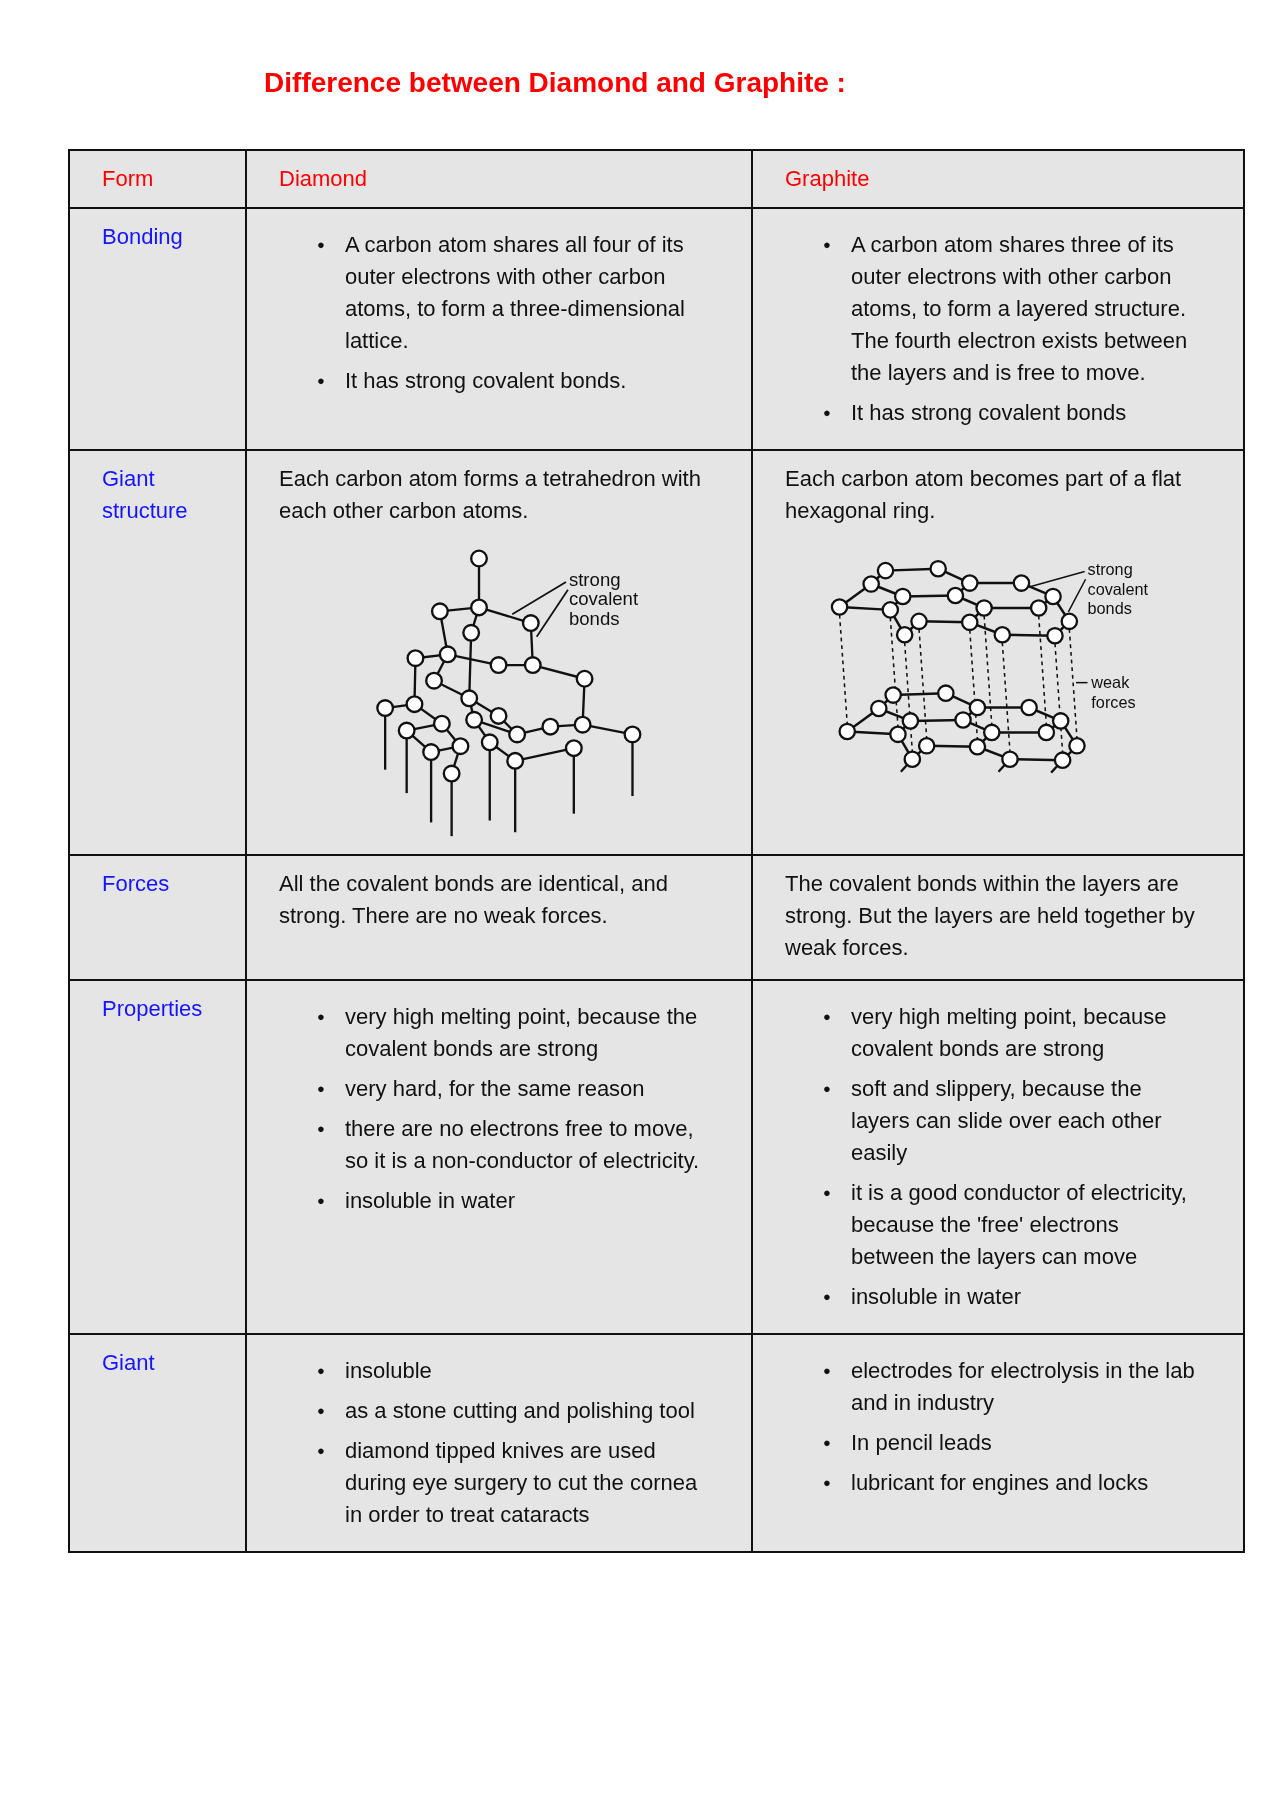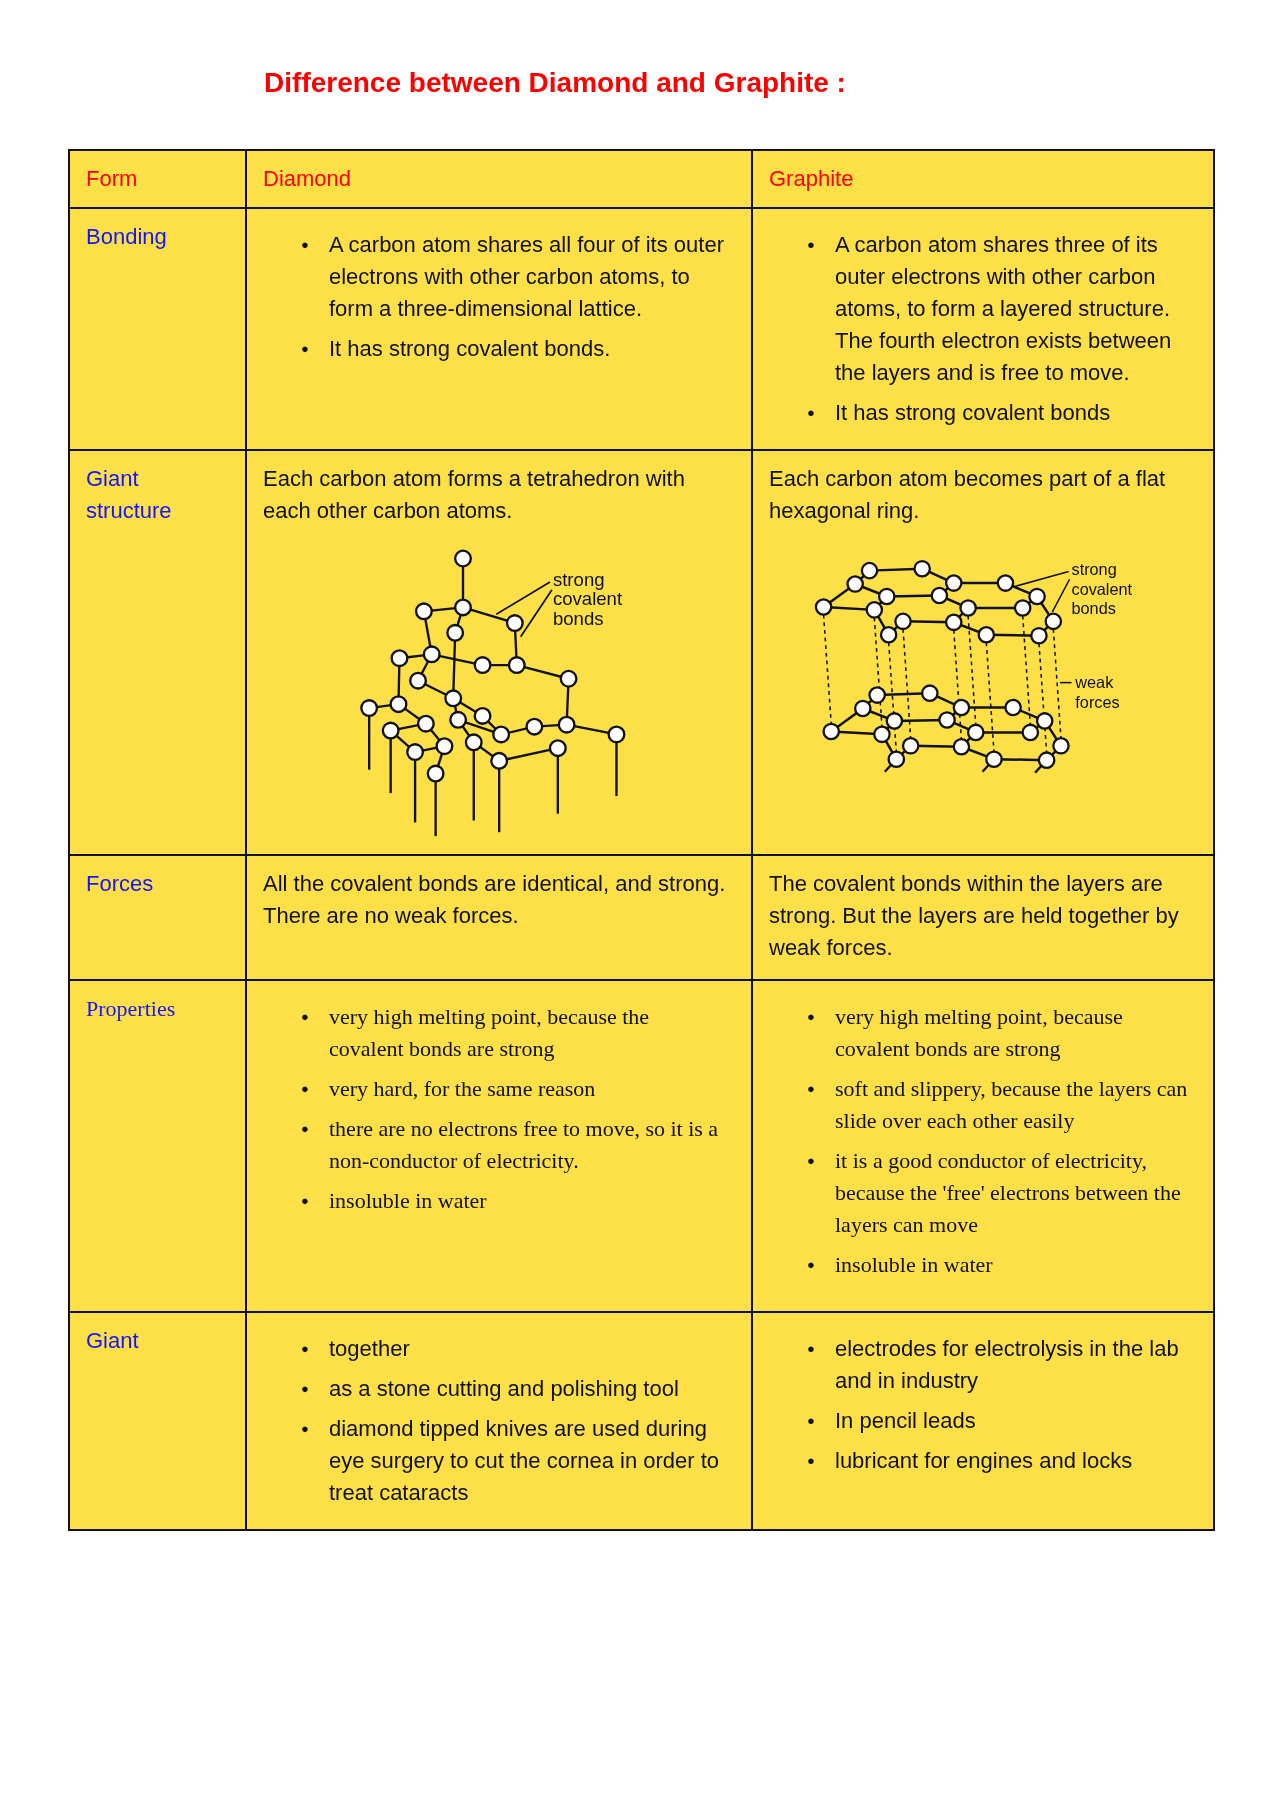--- a/index.html
+++ b/index.html
@@ -11,30 +11,30 @@
     position:absolute;top:67px;left:0;width:1110px;
     text-align:center;font-size:28px;font-weight:bold;color:#ff0000;
   }
   table.compare{
     position:absolute;left:68px;top:149px;
     border-collapse:collapse;table-layout:fixed;
   }
   table.compare td,table.compare th{
     border:2px solid #111;vertical-align:top;text-align:left;
     font-size:22px;line-height:32px;font-weight:normal;
-    padding:12px 16px;background:#fde047;overflow:hidden;
+    padding:12px 32px;background:#e5e5e5;overflow:hidden;
   }
   col.c-form{width:177px;}
   col.c-diamond{width:506px;}
   col.c-graphite{width:462px;}
   tr.r-header{height:58px;}
   tr.r-bonding{height:232px;}
   tr.r-giant{height:403px;}
   tr.r-forces{height:125px;}
-  tr.r-properties{height:332px;font-family:Liberation Serif, serif;}
+  tr.r-properties{height:332px;}
   tr.r-uses{height:178px;}
   th.hdr{
     text-align:center;vertical-align:middle;
     color:#ff0000;font-weight:bold;padding:6px;
   }
   td.rowlabel{color:#1414ff;padding-left:14px;padding-top:12px;}
   ul.blist{margin:0;padding:0 0 0 58px;list-style:none;}
   ul.blist li{position:relative;margin:8px;padding:0;}
   ul.blist li::before{
     content:"\25CF";position:absolute;left:-28px;top:0px;
@@ -296,21 +296,21 @@
             <li>it is a good conductor of electricity, because the 'free' electrons between the layers can move</li>
             <li>insoluble in water</li>
           </ul>
     </td>
   </tr>
 
   <tr class="r-uses">
     <td class="rowlabel">Giant</td>
     <td>
       <ul class="blist">
-            <li>together</li>
+            <li>insoluble</li>
             <li>as a stone cutting and polishing tool</li>
             <li>diamond tipped knives are used during eye surgery to cut the cornea in order to treat cataracts</li>
           </ul>
     </td>
     <td>
       <ul class="blist">
             <li>electrodes for electrolysis in the lab and in industry</li>
             <li>In pencil leads</li>
             <li>lubricant for engines and locks</li>
           </ul>

